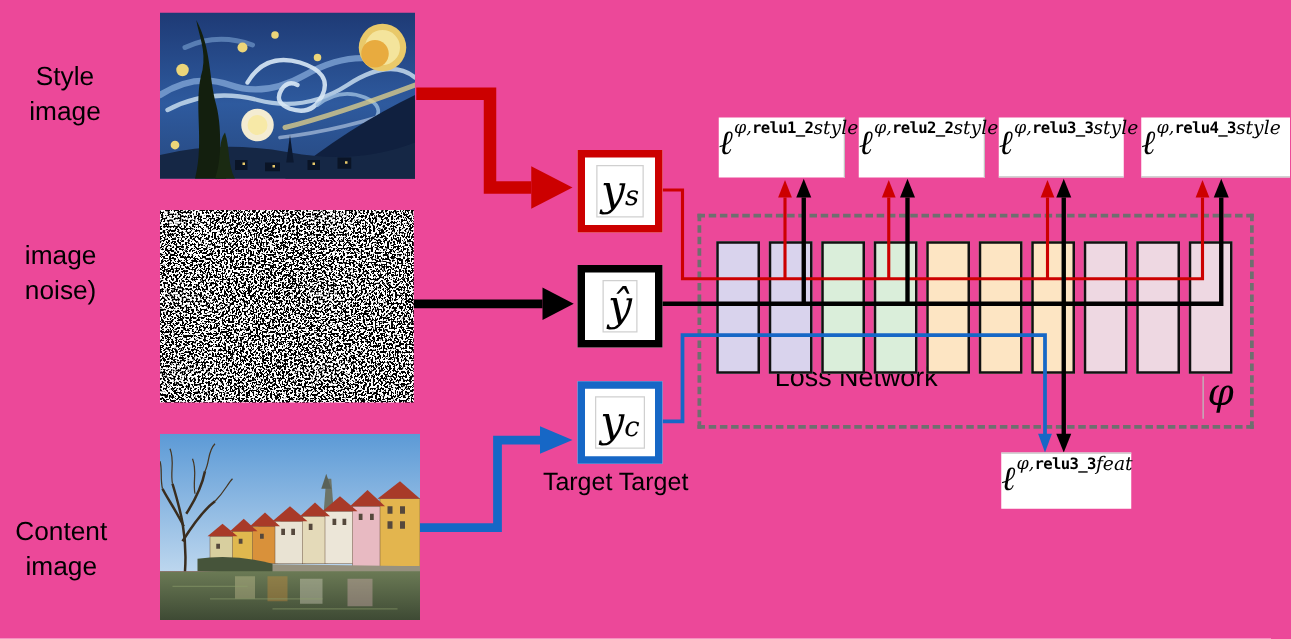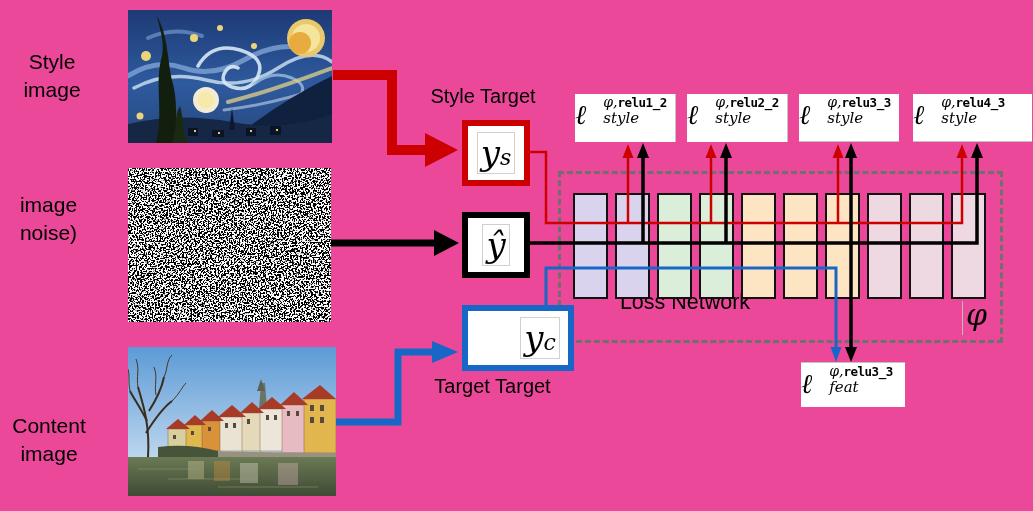--- a/index.html
+++ b/index.html
@@ -26,21 +26,21 @@
   #loss-net-box{position:absolute;left:558px;top:171px;width:445px;height:172px;
                 border:3px dashed #6f6f6f;box-sizing:border-box;background:transparent;}
   .conv-block{position:absolute;top:193px;width:35px;height:106px;border:2px solid #111;box-sizing:border-box;}
   #loss-net-title{position:absolute;left:600px;top:290px;width:170px;text-align:center;font-size:21.5px;}
   #phi-tick{position:absolute;left:962px;top:301px;width:1px;height:34px;background:#bdbdbd;}
   #phi-label{position:absolute;left:966px;top:297px;font-family:"DejaVu Serif",serif;
              font-style:italic;font-size:30px;}
   
   .loss-label{position:absolute;display:flex;align-items:flex-start;background:#fff;}
   .loss-label .ell{font-family:"DejaVu Serif",serif;font-style:italic;font-size:27px;line-height:27px;margin-top:7px;}
-  .loss-label .ss{display:flex;flex-direction:column;margin-left:17px;}
+  .loss-label .ss{display:flex;flex-direction:row;margin-left:1px;}
   .loss-label .sup{white-space:nowrap;line-height:15px;}
   .loss-label .sup .phi{font-family:"DejaVu Serif",serif;font-style:italic;font-size:14px;}
   .loss-label .sup .relu{font-family:"DejaVu Sans Mono",monospace;font-weight:bold;font-size:12.5px;letter-spacing:-0.5px;}
   .loss-label .sub{font-family:"DejaVu Serif",serif;font-style:italic;font-size:15px;line-height:16px;margin-top:0px;}
   .gray-r{border-right:1px solid #c3c3c3;}
   .gray-b{border-bottom:1px solid #c3c3c3;}
   .gray-t{border-top:1px solid #c3c3c3;}
   #overlay{position:absolute;left:0;top:0;pointer-events:none;}
 </style>
 </head>
@@ -212,21 +212,20 @@
       <g stroke="#463723" fill="none" stroke-width="1">
         <path d="M10,40 C8,30 12,22 8,12"></path>
           <path d="M36,30 C40,22 38,14 44,8"></path>
           <path d="M2,44 C0,36 2,28 0,22"></path>
         <path d="M44,54 C52,46 54,40 58,36"></path>
           <path d="M28,48 C26,38 30,30 26,20"></path>
       </g>
     </svg>
   </div>
 
-  <div class="target-caption" style="left:418px;top:85px;width:130px;">Style Target</div>
   <div class="target-caption" style="left:405px;top:375px;width:175px;">Target Target</div>
 
   <div id="loss-net-box"></div>
   <div id="loss-net-title">Loss Network</div>
   <div id="phi-tick"></div>
   <div id="phi-label">φ</div>
 
   <div class="conv-block" style="left: 573px; background: rgb(217, 211, 237);"></div>
     <div class="conv-block" style="left: 615px; background: rgb(217, 211, 237);"></div>
     <div class="conv-block" style="left: 657px; background: rgb(218, 238, 218);"></div>
@@ -290,21 +289,21 @@
   <div class="tbox red" style="left:462px;top:120px;">
     <span class="inner-box">
       <span class="mathy"><span>y</span><span class="msub">s</span></span>
     </span>
   </div>
   <div class="tbox black" style="left:462px;top:212px;">
     <span class="inner-box">
       <span class="mathy">ŷ</span>
     </span>
   </div>
-  <div class="tbox blue" style="left:462px;top:305px;padding-left:44px;">
+  <div class="tbox blue" style="left:462px;top:305px;">
     <span class="inner-box">
       <span class="mathy"><span>y</span><span class="msub">c</span></span>
     </span>
   </div>
 
   <div class="loss-label gray-r" style="left:575px;top:94px;width:100px;height:48px;">
     <span class="ell">ℓ</span>
     <span class="ss">
       <span class="sup"><span class="phi">φ,</span><span class="relu">relu1_2</span></span>
       <span class="sub">style</span>

